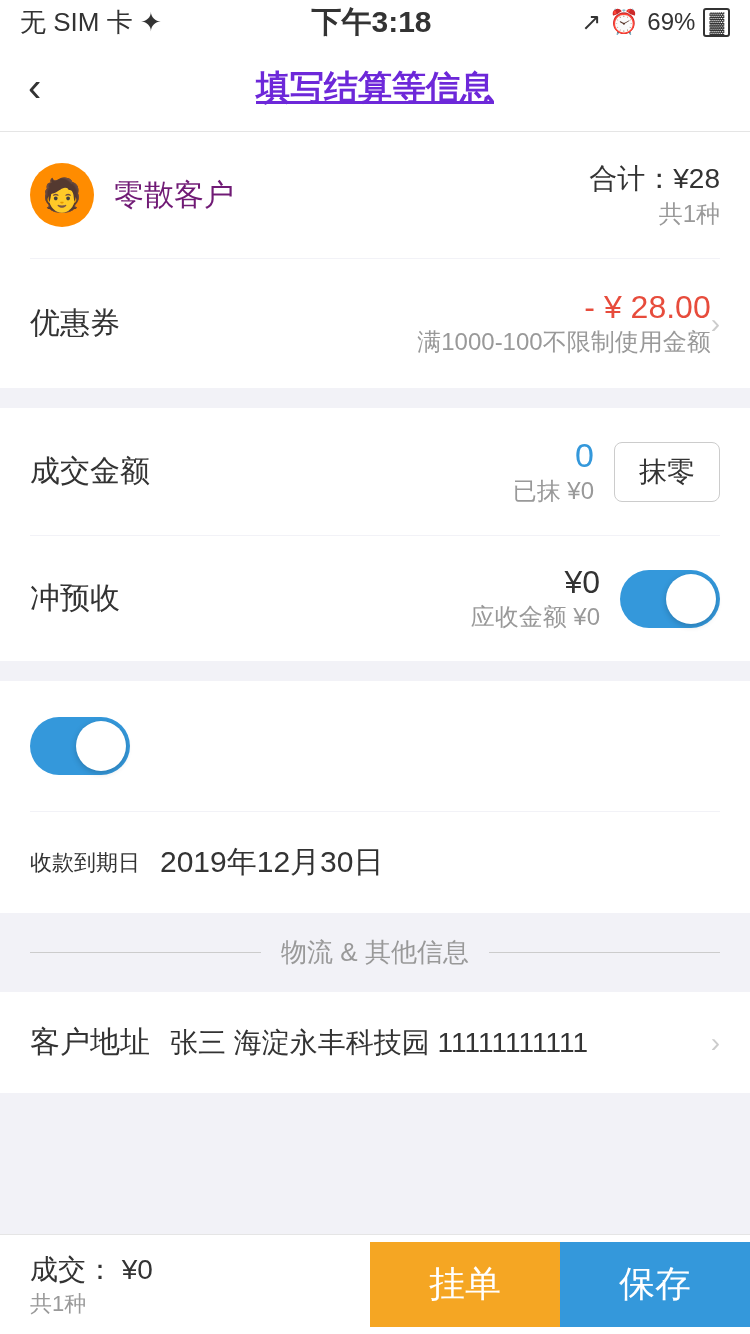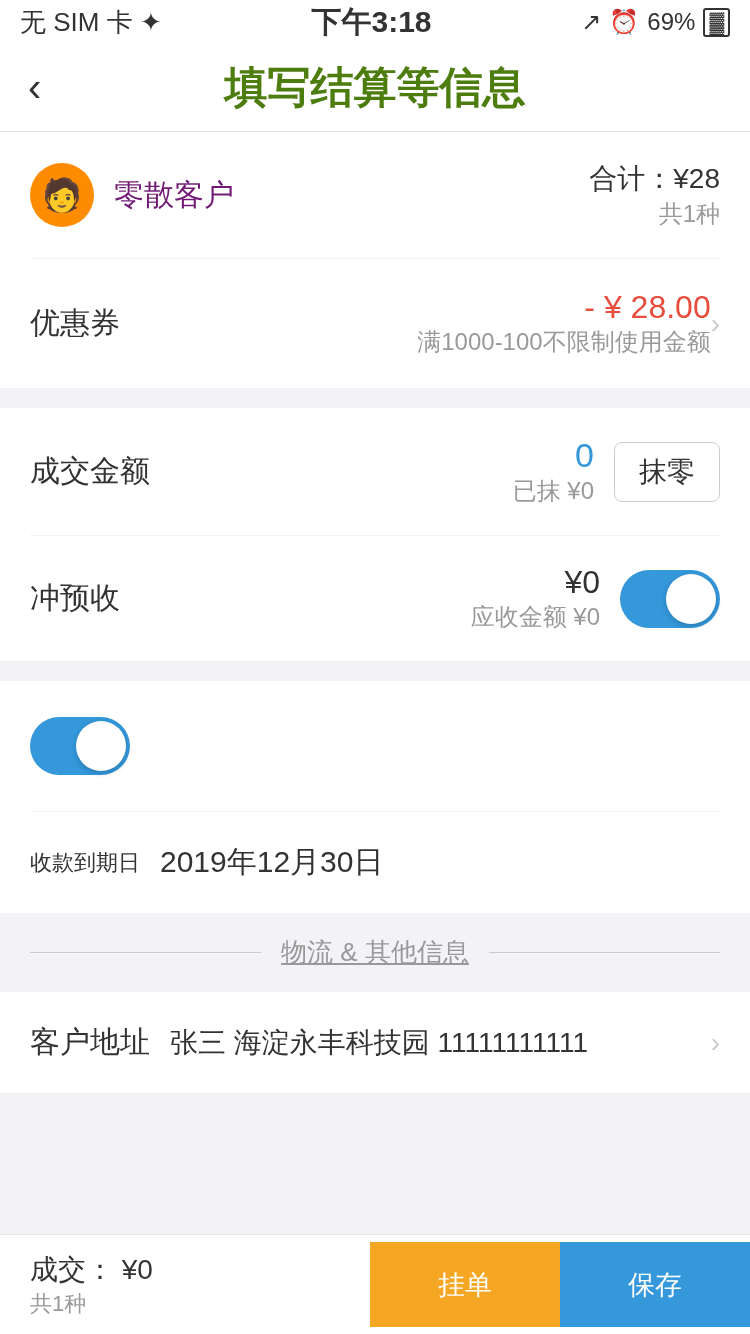--- a/index.html
+++ b/index.html
@@ -41,23 +41,24 @@
       border-bottom: 1px solid #e5e5e5;
     }
     .nav-back {
       position: absolute;
       left: 28px;
       font-size: 40px;
       color: #333;
       cursor: pointer;
     }
     .nav-title {
-      font-size: 43px;
+      font-size: 34px;
       font-weight: 600;
-      color: #4d7c0f;
+      color: #6d28d9;
+      text-decoration: underline;
     }
 
     
     .section-gap {
       height: 20px;
       background: #f2f2f7;
     }
 
     
     .card-section {
@@ -266,21 +267,20 @@
     }
     .logistics-line {
       flex: 1;
       height: 1px;
       background: #ccc;
     }
     .logistics-text {
       font-size: 26px;
       color: #999;
       margin: 0 20px;
-      text-decoration: underline;
     }
 
     
     .address-row {
       background: #fff;
       display: flex;
       align-items: center;
       justify-content: space-between;
       padding: 30px 30px;
     }
@@ -319,21 +319,21 @@
     .bottom-count {
       font-size: 22px;
       color: #999;
     }
     .bottom-btn {
       width: 190px;
       height: 85px;
       display: flex;
       align-items: center;
       justify-content: center;
-      font-size: 27px;
+      font-size: 36px;
       color: #fff;
       font-weight: 500;
       cursor: pointer;
     }
     .btn-hang {
       background: #f5a623;
     }
     .btn-save {
       background: #3498db;
     }

